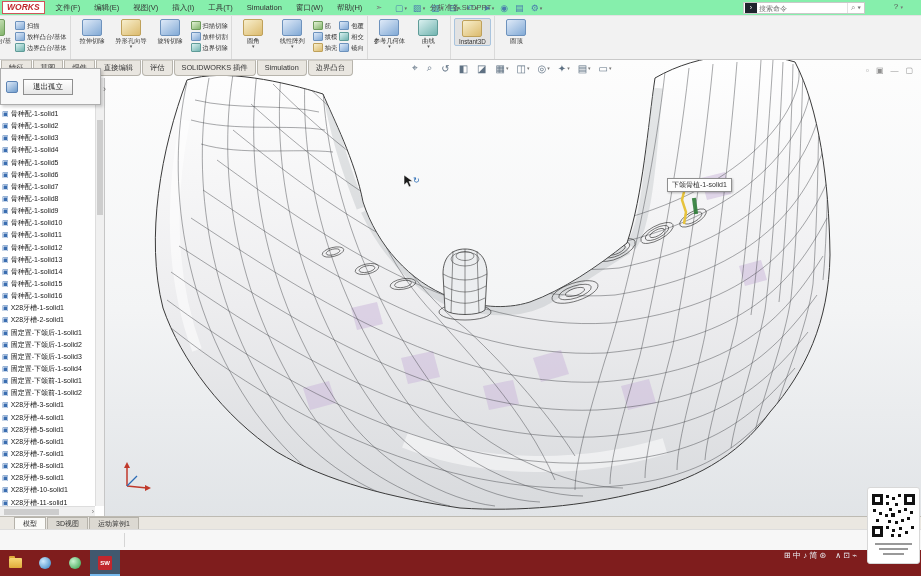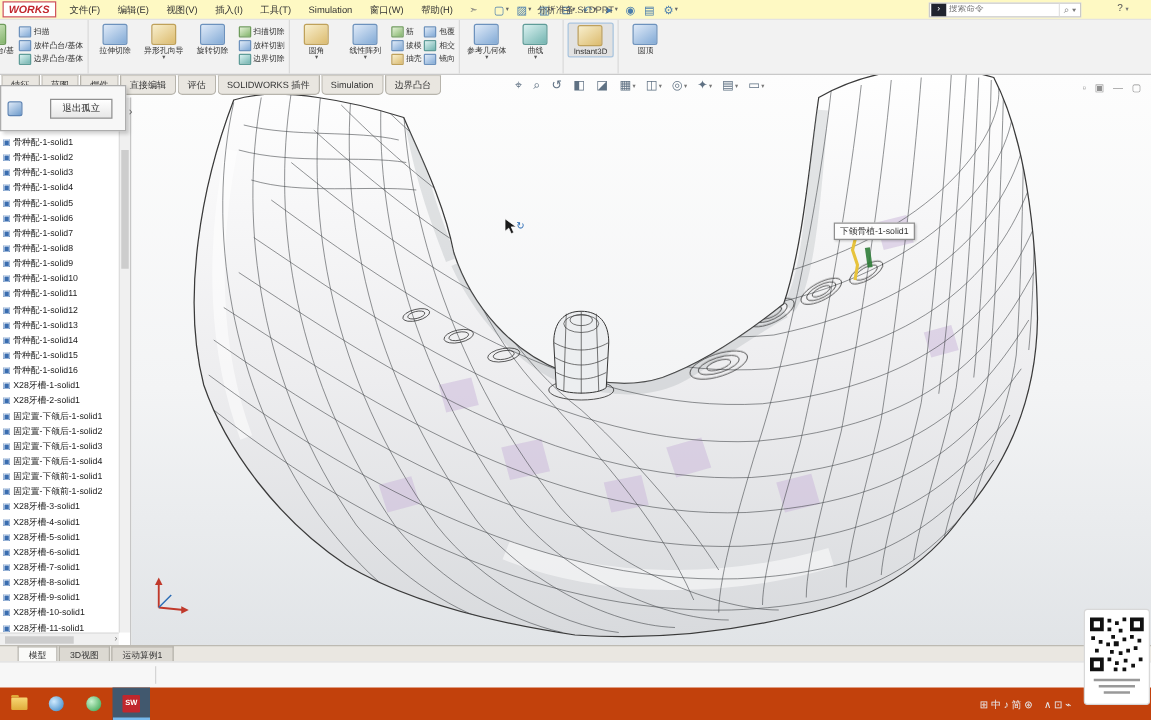--- a/index.html
+++ b/index.html
@@ -1,30 +1,30 @@
 <!DOCTYPE html>
 <html><head>
 <meta charset="utf-8">
 <style>
 *{box-sizing:border-box;margin:0;padding:0}
 html,body{width:921px;height:576px;overflow:hidden}
 body{position:relative;font-family:"Liberation Sans",sans-serif;background:#fff;color:#333}
 
 
-.menubar{position:absolute;top:0;left:0;right:0;height:16px;background:#fef9c3;border-bottom:1px solid #e3e3e3;display:flex;align-items:center;font-size:7.5px;z-index:8}
+.menubar{position:absolute;top:0;left:0;right:0;height:16px;background:#86efac;border-bottom:1px solid #e3e3e3;display:flex;align-items:center;font-size:7.5px;z-index:8}
 .logo{color:#c1272d;font-weight:bold;font-style:italic;font-size:8.5px;border:1px solid #d0555a;padding:0 4px;margin:1px 4px 1px 2px;line-height:11px;background:#fff}
 .menu-item{padding:0 7px;color:#333;cursor:default}
 .pin{color:#777;font-size:8px;padding:0 6px}
 .qb{display:flex;align-items:center;margin-left:4px}
 .qb-item{display:flex;align-items:center;color:#4a7dad;font-size:9px;padding:0 3px;line-height:14px}
 .qb-item .cr{font-size:5px;color:#666;margin-left:1px}
 .title{position:absolute;left:50%;transform:translateX(-50%);font-size:7.5px;color:#555}
 .search{position:absolute;right:56px;top:2px;width:122px;height:12px;border:1px solid #c9c9c9;background:#fff;display:flex;align-items:center}
 .search-logo{width:12px;height:10px;background:#20242e;color:#fff;font-size:7px;text-align:center;line-height:10px;margin:0 2px 0 1px}
-.search input{flex:1;border:none;outline:none;font-size:7px;color:#888;font-family:Liberation Mono, monospace;background:transparent;min-width:0}
+.search input{flex:1;border:none;outline:none;font-size:7px;color:#888;font-family:Liberation Sans, sans-serif;background:transparent;min-width:0}
 .search .mag{color:#777;font-size:8px;padding:0 3px;border-left:1px solid #e2e2e2}
 .helpbox{position:absolute;right:18px;top:2px;font-size:8px;color:#555}
 .helpbox .cr{font-size:5px;color:#777}
 
 
 .ribbon{position:absolute;top:16px;left:0;right:0;height:44px;background:#f2f2f2;border-bottom:1px solid #c9c9c9;display:flex;overflow:hidden;z-index:8}
 .rgroup{display:flex;align-items:flex-start;padding:2px 3px 0 3px;border-right:1px solid #dadada;gap:2px;height:100%}
 .rbig{display:flex;flex-direction:column;align-items:center;width:37px;font-size:6.3px;color:#333;text-align:center;line-height:7px;padding-top:1px}
 .rbig .cr{font-size:5px;color:#555;line-height:5px}
 .ricon{width:20px;height:17px;border-radius:2px;margin-bottom:1px;flex:none}
@@ -46,21 +46,21 @@
 .jaw{position:absolute;left:0;top:0}
 .headsup{position:absolute;top:2px;left:305px;display:flex;gap:4px;align-items:center;color:#5f7183;font-size:10px;z-index:4}
 .hu{display:flex;align-items:center;padding:0 2px}
 .hu .hu-c{font-size:5px;color:#777;margin-left:1px}
 .winctl{position:absolute;top:6px;right:8px;display:flex;gap:7px;color:#909090;font-size:8px;z-index:4}
 .tooltip{position:absolute;left:562px;top:118px;background:#fdfdfd;border:1px solid #8f8f8f;font-size:7px;padding:1px 4px;color:#333;box-shadow:1px 1px 2px rgba(0,0,0,.25);z-index:5;white-space:nowrap}
 .triad{position:absolute;left:14px;top:400px;z-index:3}
 .cursor{position:absolute;left:298px;top:114px;z-index:5}
 
 
-.isolate{position:absolute;left:0;top:68px;width:101px;height:37px;background:#f7f7f7;border:1px solid #adadad;z-index:5;display:flex;align-items:center;gap:22px;padding:0 5px;box-shadow:2px 2px 3px rgba(0,0,0,.18)}
+.isolate{position:absolute;left:0;top:68px;width:101px;height:37px;background:#f7f7f7;border:1px solid #adadad;z-index:5;display:flex;align-items:center;gap:5px;padding:0 5px;box-shadow:2px 2px 3px rgba(0,0,0,.18)}
 .iso-icon{width:12px;height:12px;border-radius:2px;background:linear-gradient(145deg,#dfeaf8,#6f9ccc);border:1px solid #5d84b4}
 .iso-btn{border:1px solid #8f8f8f;background:linear-gradient(#fff,#e7e7e7);font-size:7.5px;padding:2px 9px;color:#222;white-space:nowrap}
 .iso-chev{position:absolute;left:103px;top:84px;font-size:9px;color:#666;z-index:5}
 
 
 .tree{position:absolute;left:0;top:78px;width:105px;height:438px;background:#fff;border-right:1px solid #c6c6c6;z-index:2;overflow:hidden}
 .tree-inner{position:absolute;left:2px;top:30px;right:9px;bottom:10px;overflow:hidden}
 .titem{display:flex;align-items:center;gap:2px;font-size:7px;color:#1a1a1a;height:12.15px;white-space:nowrap}
 .ticon{color:#3a6db0;font-size:7px}
 .ticon:before{content:"▣"}
@@ -76,21 +76,21 @@
 .mtab{padding:1px 8px 0 8px;border:1px solid #b5b2aa;border-bottom:none;background:#dcd9d2;margin-right:1px;color:#333;white-space:nowrap}
 .mtab.active{background:#fafaf8}
 
 
 .bottombar{position:absolute;left:0;top:529px;right:0;height:21px;background:#f7f7f7;border-top:1px solid #ddd;display:flex;align-items:center;z-index:2;padding-left:4px}
 .sk{color:#1d6f8f;font-size:9px;padding:0 3.2px;line-height:20px}
 .skg{color:#b3b3b3;font-size:9px;padding:0 3.2px}
 .sep{width:1px;height:14px;background:#d5d5d5;margin:0 5px}
 
 
-.taskbar{position:absolute;left:0;top:550px;right:0;height:26px;background:#c2410c;z-index:6;display:flex;align-items:center}
+.taskbar{position:absolute;left:0;top:550px;right:0;height:26px;background:#7f1d1d;z-index:6;display:flex;align-items:flex-start}
 .tb-slot{width:30px;height:26px;display:flex;align-items:center;justify-content:center}
 .tb-slot.active{background:#41586e;box-shadow:inset 0 -2px 0 #76b9ed}
 .folder{width:13px;height:10px;background:linear-gradient(#f7d774,#e0ab3a);border-radius:1px;position:relative}
 .folder:before{content:"";position:absolute;top:-2px;left:0;width:6px;height:2px;background:#e0ab3a;border-radius:1px 1px 0 0}
 .circ{width:12px;height:12px;border-radius:50%;background:radial-gradient(circle at 35% 35%,#cfeafe,#2e7fc2)}
 .circ.green{background:radial-gradient(circle at 35% 35%,#c9f3cf,#2e9e46)}
 .swicon{width:14px;height:14px;background:#c1272d;color:#fff;font-size:6px;font-weight:bold;display:flex;align-items:center;justify-content:center;border-radius:1px}
 .tray{margin-left:auto;color:#e8edf2;font-size:8px;display:flex;gap:9px;margin-right:64px;align-items:center}
 
 

